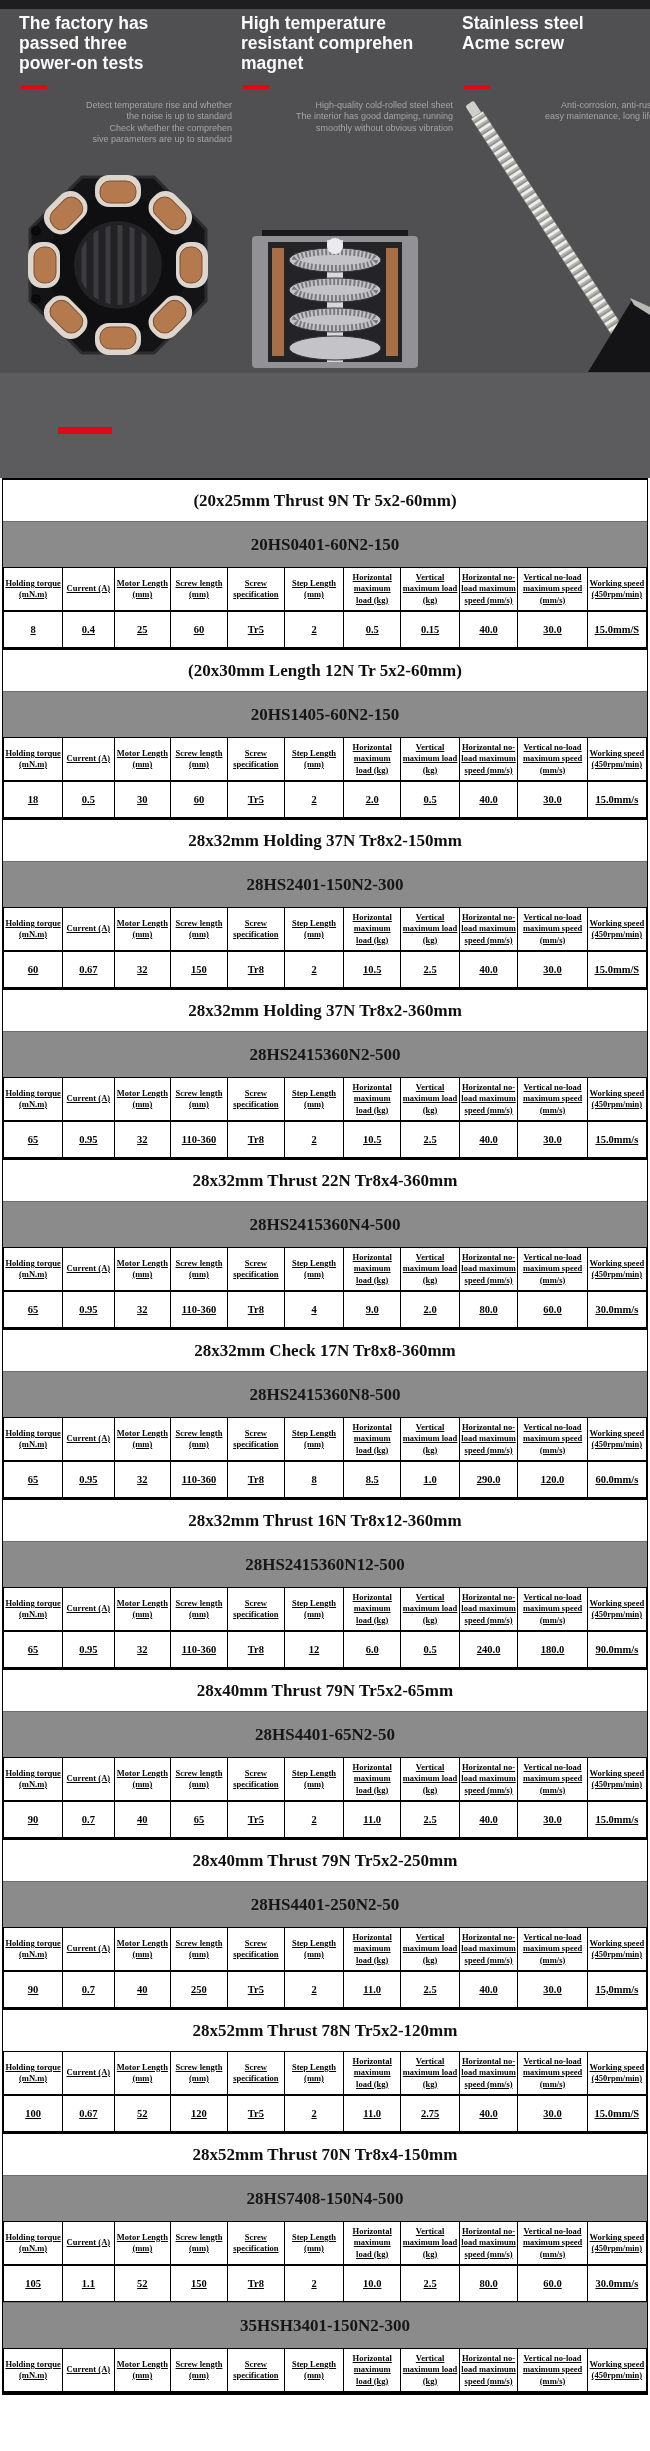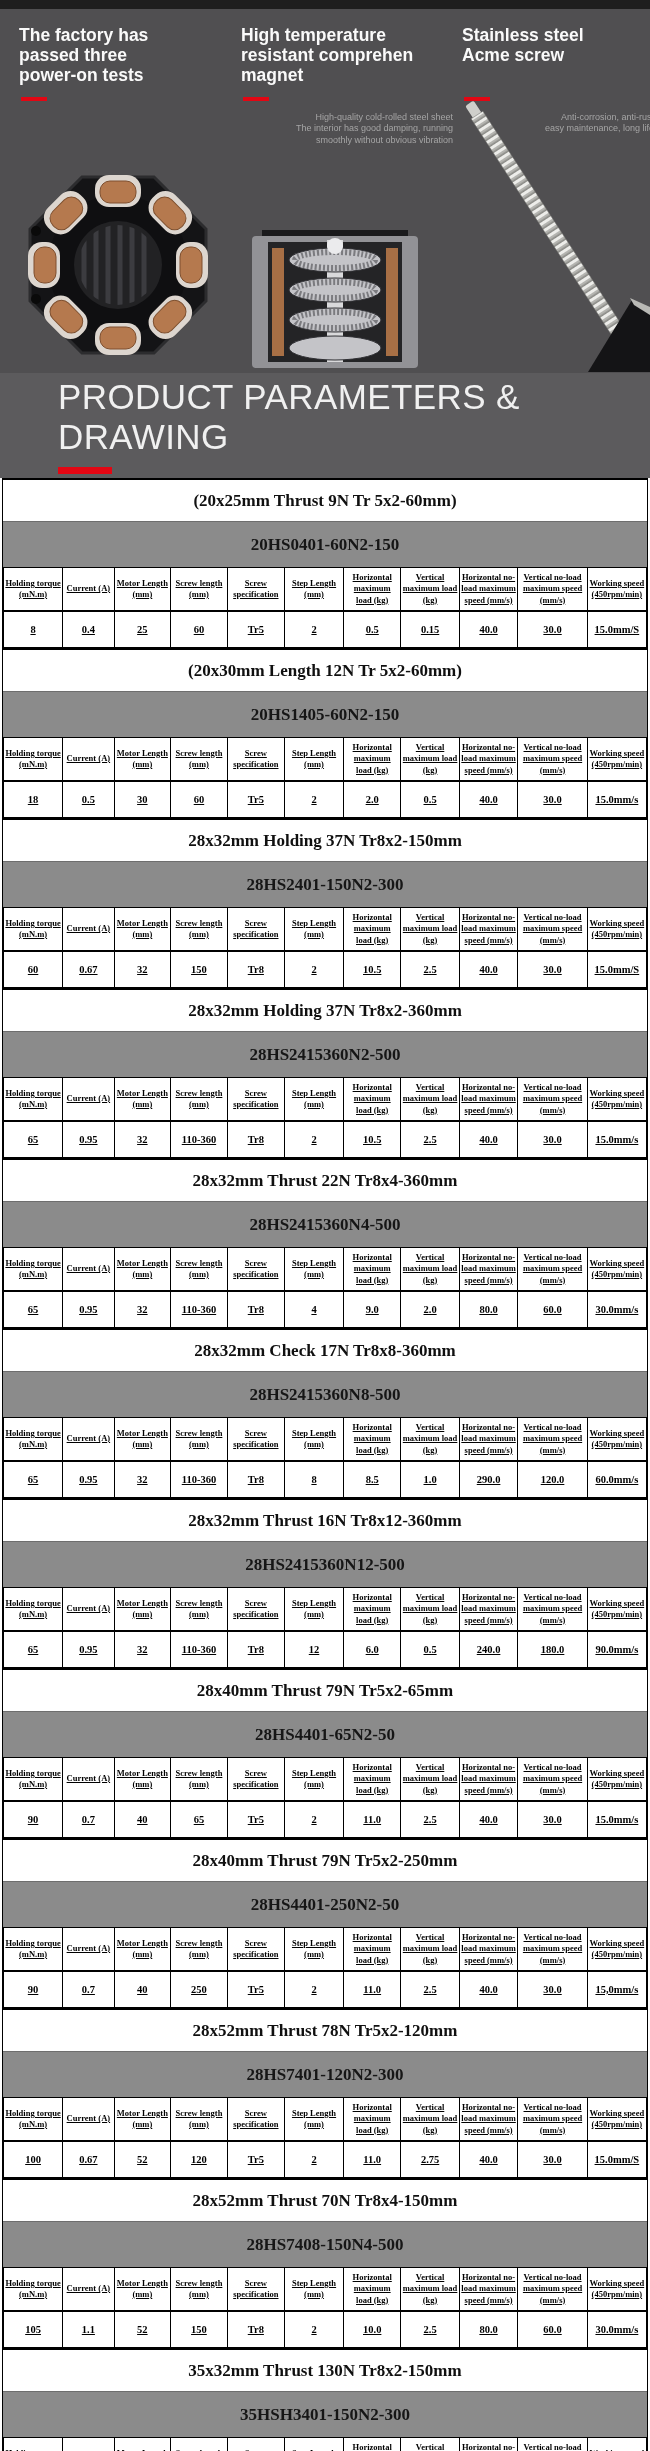--- a/index.html
+++ b/index.html
@@ -5,21 +5,21 @@
   html,body{margin:0;padding:0;}
   body{width:650px;background:#ffffff;font-family:"Liberation Serif",serif;}
 
   
   .top-strip{height:9px;background:#1e1e1e;}
 
   
   .hero-top{position:relative;height:364px;background:#504f51;overflow:hidden;}
   .hero-art{position:absolute;left:0;top:0;pointer-events:none;}
   .features{position:relative;display:grid;grid-template-columns:213px 212px 192px;column-gap:9px;
-            padding:16px 14px 0 19px;z-index:2;}
+            padding:4px 14px 0 19px;z-index:2;}
   .feature-title{margin:0;font-family:"Liberation Sans",sans-serif;font-weight:700;
                  font-size:17.5px;line-height:1.15;color:#fafafa;white-space:pre-line;height:64px;}
   .red-dash{width:26px;height:4px;background:#e30613;margin:8px 0 11px 2px;}
   .feature-desc{margin:0;font-family:"Liberation Sans",sans-serif;font-size:9px;line-height:1.25;
                 color:#a5a5a5;text-align:right;white-space:pre-line;}
 
   .heading-band{height:105px;background:#5c5b5d;display:flex;flex-direction:column;
                 justify-content:center;padding-left:58px;box-sizing:border-box;}
   .heading-band h1{margin:0;font-family:"Liberation Sans",sans-serif;font-weight:500;
                    font-size:35px;letter-spacing:.4px;color:#f0f0f0;}
@@ -135,20 +135,24 @@
       <polygon points="630,289 650,298 650,306 634,296" fill="#b9b9b5"></polygon>
     </g>
   </svg>
 
   <div class="features">
     <div class="feature">
       <h2 class="feature-title">The factory has
 passed three
 power-on tests</h2>
       <div class="red-dash"></div>
+      <p class="feature-desc">Detect temperature rise and whether
+the noise is up to standard
+Check whether the comprehen
+sive parameters are up to standard</p>
     </div>
     <div class="feature">
       <h2 class="feature-title">High temperature
 resistant comprehen
 magnet</h2>
       <div class="red-dash"></div>
       <p class="feature-desc">High-quality cold-rolled steel sheet
 The interior has good damping, running
 smoothly without obvious vibration</p>
     </div>
@@ -156,21 +160,20 @@
       <h2 class="feature-title">Stainless steel
 Acme screw</h2>
       <div class="red-dash"></div>
       <p class="feature-desc">Anti-corrosion, anti-rust
 easy maintenance, long life</p>
     </div>
   </div>
 </header>
 
 <div class="heading-band">
-  <h1>PRODUCT PARAMETERS &amp; DRAWING</h1>
   <div class="heading-dash"></div>
 </div>
 
 <main class="tables" id="tables">
     <section class="product-block">
       <div class="size-title">(20x25mm Thrust 9N Tr 5x2-60mm)</div>
       <div class="model-row">20HS0401-60N2-150</div>
       <table class="params-table">
         <colgroup>
           <col style="width: 9.2%;">
@@ -604,21 +607,20 @@
             <td>2.5</td>
             <td>40.0</td>
             <td>30.0</td>
             <td>15,0mm/s</td>
           </tr>
         </tbody>
       </table>
     </section>
     <section class="product-block">
       <div class="size-title">28x52mm Thrust 78N Tr5x2-120mm</div>
-      <div class="model-row">28HS7401-120N2-300</div>
       <table class="params-table">
         <colgroup>
           <col style="width: 9.2%;">
           <col style="width: 8%;">
           <col style="width: 8.8%;">
           <col style="width: 8.8%;">
           <col style="width: 8.9%;">
           <col style="width: 9.2%;">
           <col style="width: 8.9%;">
           <col style="width: 9.1%;">
@@ -701,21 +703,20 @@
             <td>10.0</td>
             <td>2.5</td>
             <td>80.0</td>
             <td>60.0</td>
             <td>30.0mm/s</td>
           </tr>
         </tbody>
       </table>
     </section>
     <section class="product-block">
-      <div class="size-title">35x32mm Thrust 130N Tr8x2-150mm</div>
       <div class="model-row">35HSH3401-150N2-300</div>
       <table class="params-table">
         <colgroup>
           <col style="width: 9.2%;">
           <col style="width: 8%;">
           <col style="width: 8.8%;">
           <col style="width: 8.8%;">
           <col style="width: 8.9%;">
           <col style="width: 9.2%;">
           <col style="width: 8.9%;">

